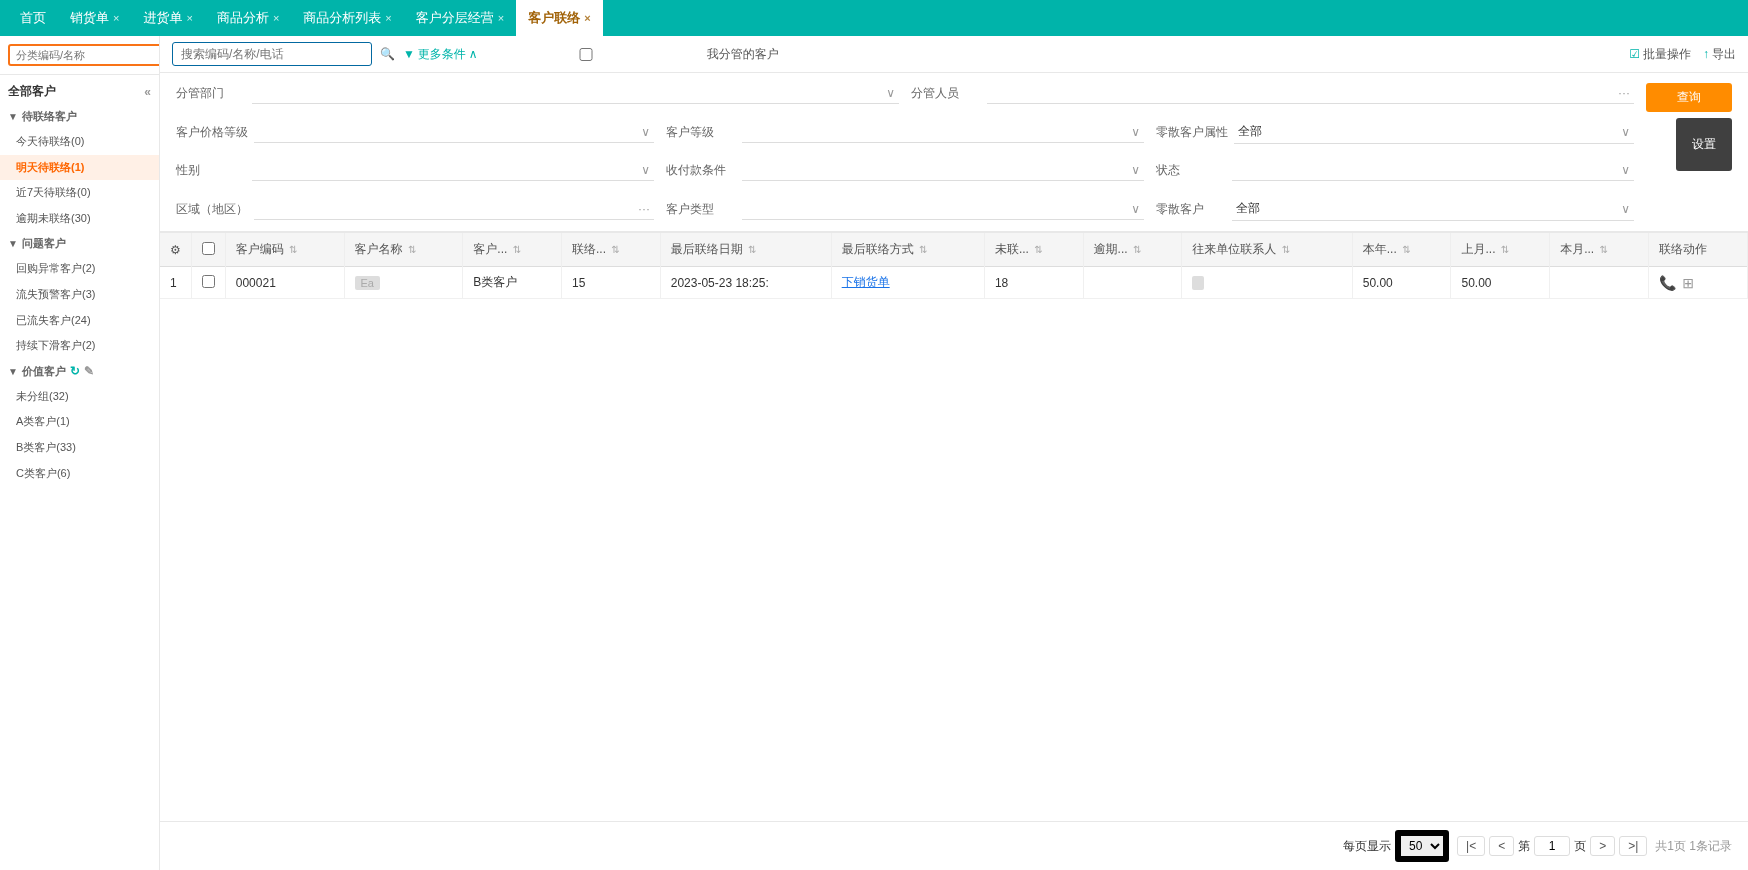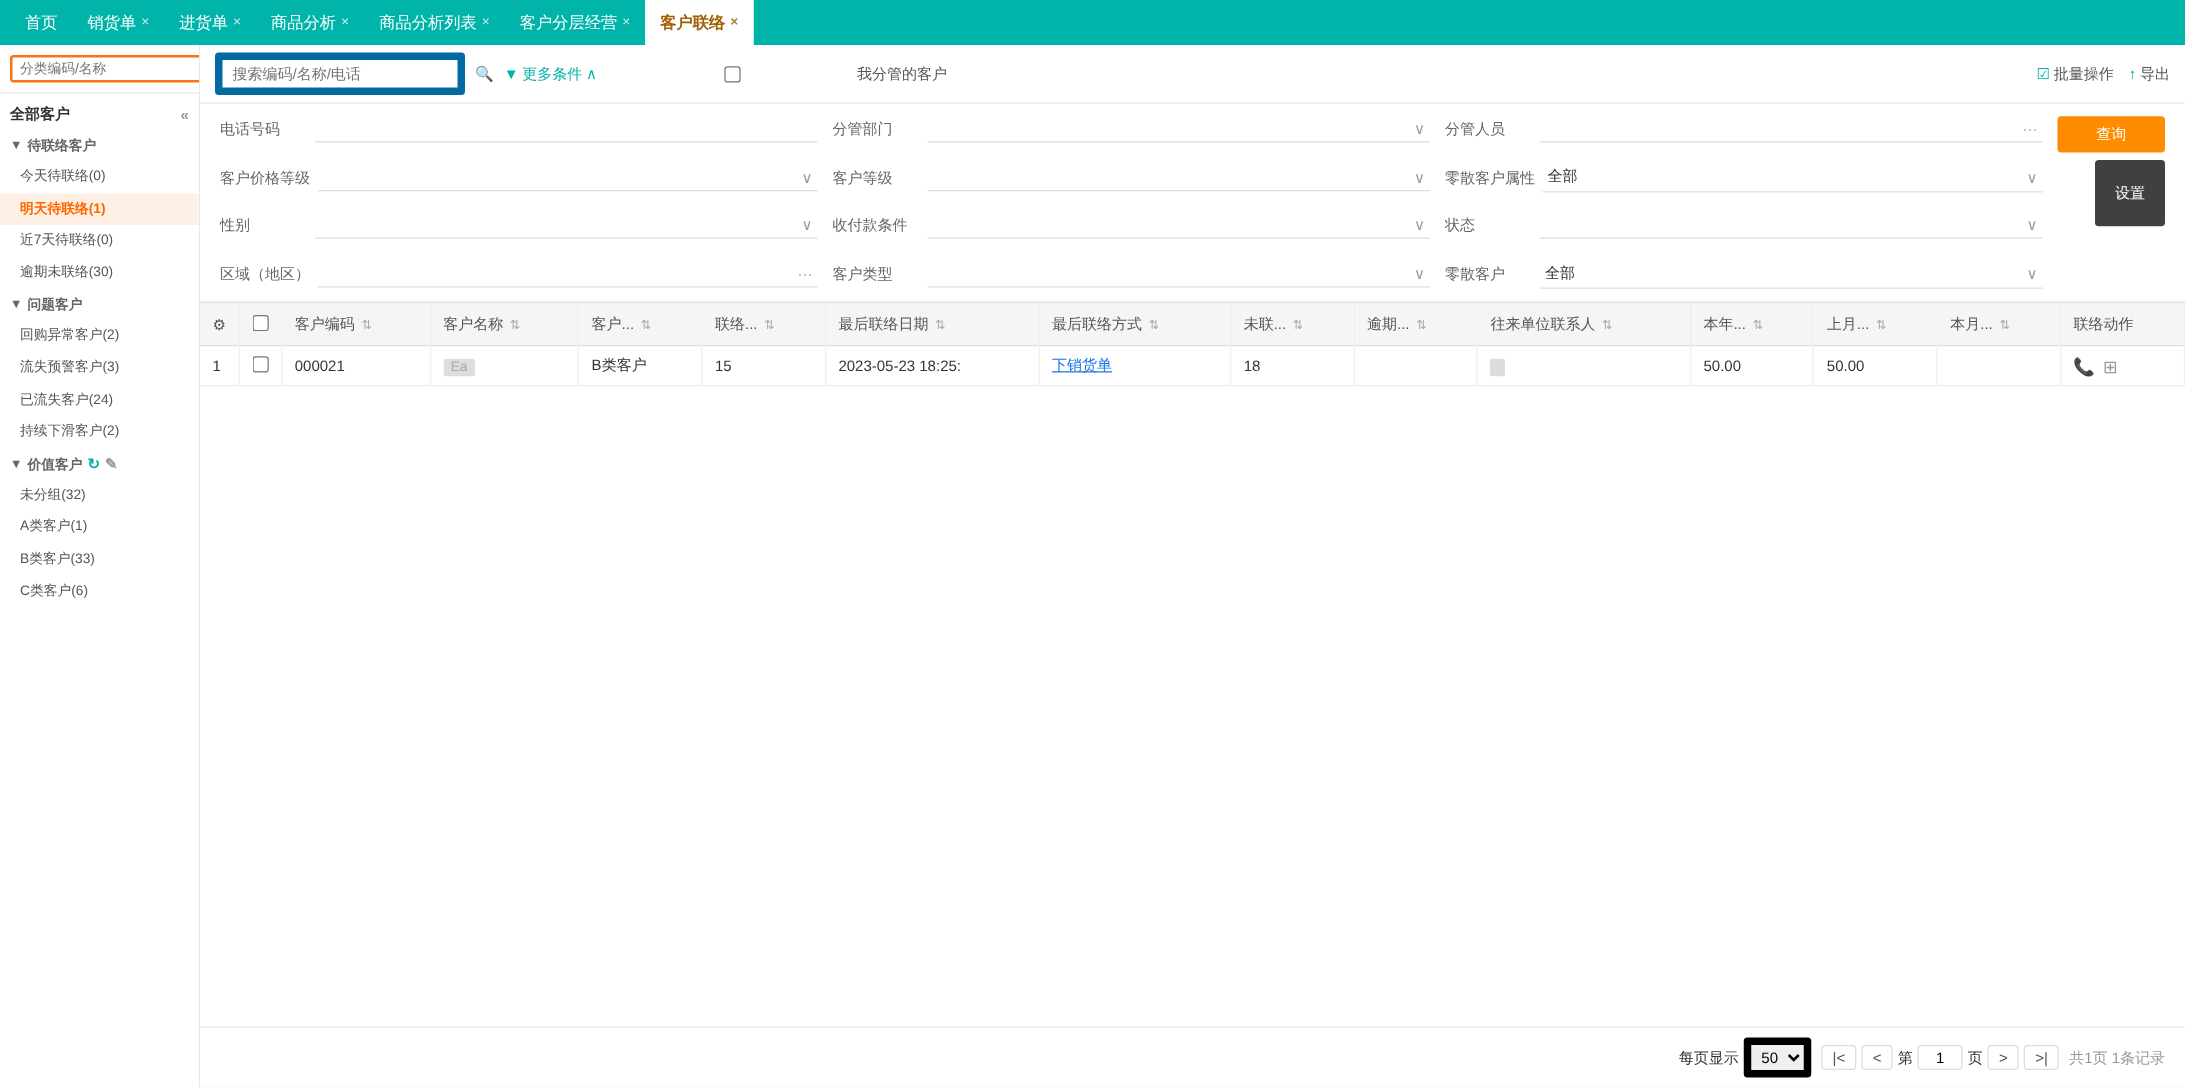--- a/index.html
+++ b/index.html
@@ -113,42 +113,42 @@
     
     .filter-toolbar {
       background: #fff;
       padding: 6px 12px;
       display: flex;
       align-items: center;
       gap: 8px;
       border-bottom: 1px solid #e8e8e8;
     }
     .filter-toolbar input {
-      border: 6px solid #0369a1;
+      border: 1px solid #0369a1;
       border-radius: 3px;
       padding: 4px 8px;
       font-size: 12px;
       width: 200px;
       color: #999;
       outline: none;
     }
     .filter-btn {
       display: flex;
       align-items: center;
       gap: 3px;
       color: #00b4aa;
       cursor: pointer;
       font-size: 12px;
       border: none;
       background: none;
     }
     .filter-checkbox {
       display: flex;
       align-items: center;
-      gap: 0;
+      gap: 21px;
       font-size: 12px;
       color: #555;
       cursor: pointer;
     }
     .right-actions {
       margin-left: auto;
       display: flex;
       align-items: center;
       gap: 12px;
     }
@@ -428,24 +428,20 @@
           <span>导出</span>
         </div>
       </div>
     </div>
 
     <div class="advanced-filter">
 
       <div style="display:flex; gap:12px; align-items:flex-start;">
         <div style="flex:1; display:flex; flex-direction:column; gap:8px;">
           <div class="filter-row">
-            <div class="filter-field">
-              <span class="filter-label">电话号码</span>
-              <input class="filter-input" type="text" style="">
-            </div>
             <div class="filter-field">
               <span class="filter-label">分管部门</span>
               <div class="filter-select">
                 <span></span>
                 <span class="caret">∨</span>
               </div>
             </div>
             <div class="filter-field">
               <span class="filter-label">分管人员</span>
               <div style="flex:1; border-bottom:1px solid #ddd; padding:3px 4px; display:flex; justify-content:flex-end;">

